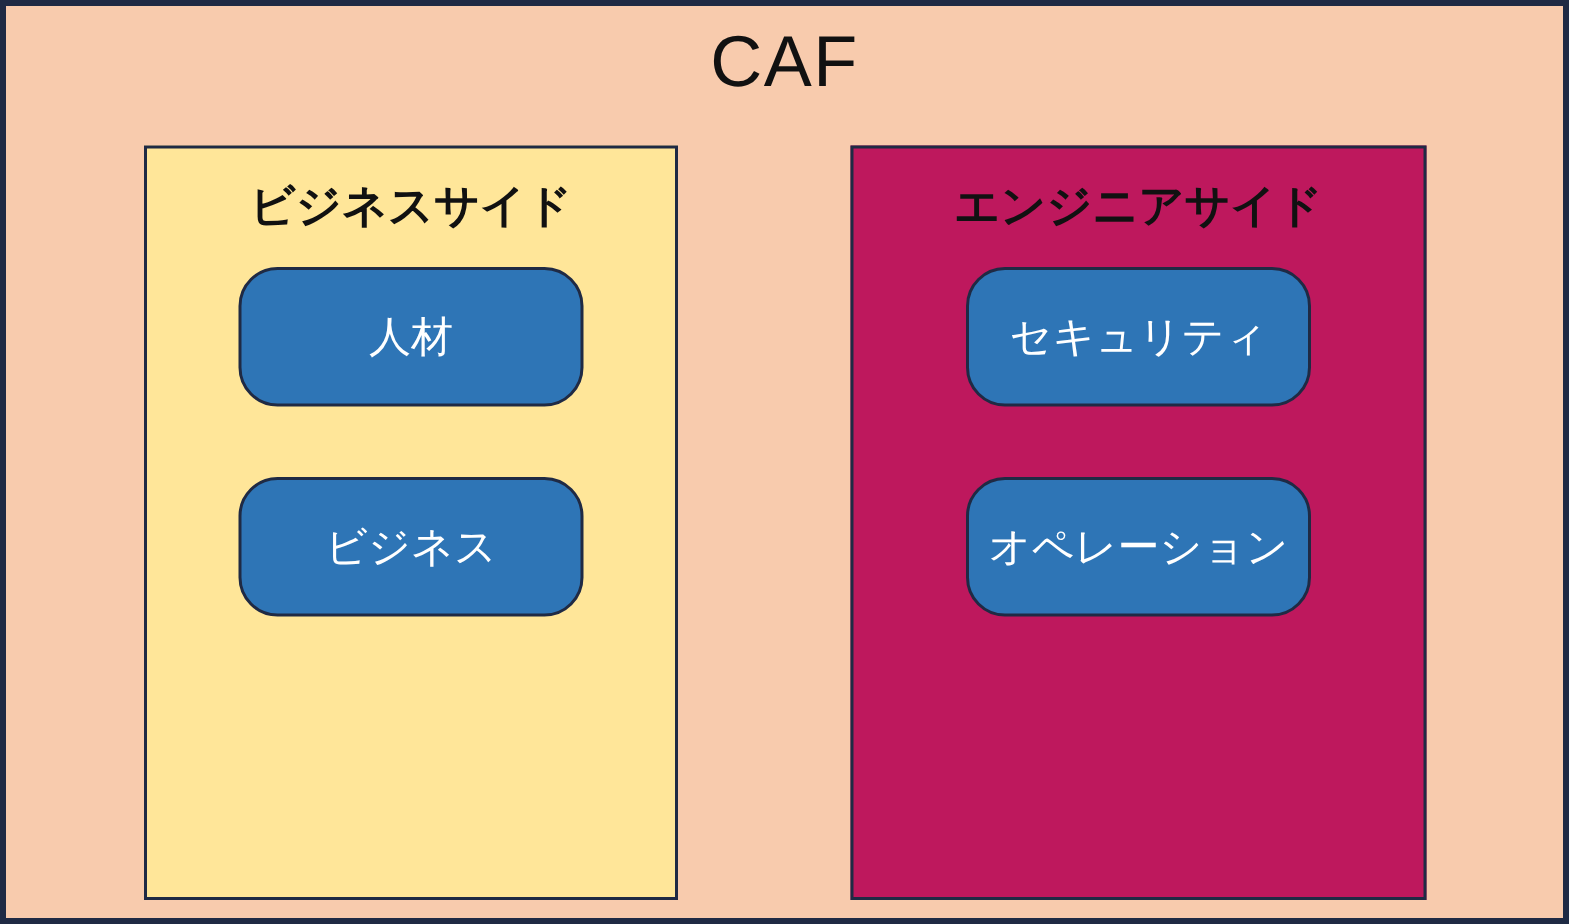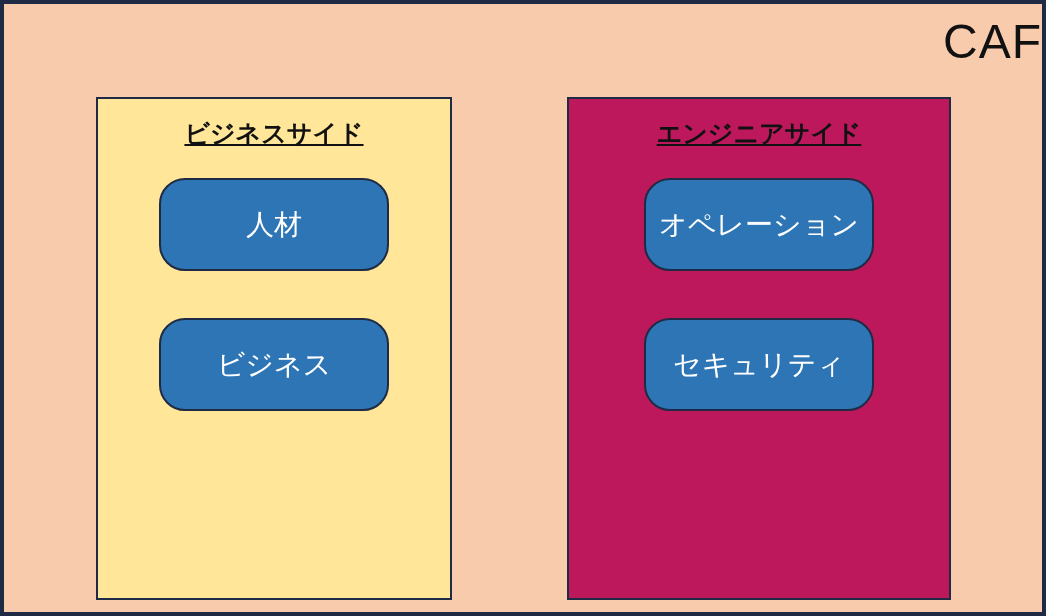--- a/index.html
+++ b/index.html
@@ -16,21 +16,21 @@
     background: #F8CBAD;
     border: 4px solid #1F2A44;
     position: relative;
     overflow: hidden;
   }
   .diagram-title {
     position: absolute;
     top: 10px;
     left: 0;
     width: 100%;
-    text-align: right;
+    text-align: center;
     font-size: 48px;
     font-weight: 400;
     color: #111111;
     letter-spacing: 1px;
   }
   .panel {
     box-sizing: border-box;
     position: absolute;
     top: 93px;
     height: 503px;
@@ -42,24 +42,23 @@
     background: #FFE699;
   }
   .panel-engineer {
     left: 563px;
     width: 384px;
     background: #be185d;
   }
   .panel-title {
     margin-top: 18px;
     text-align: center;
-    font-size: 25px;
+    font-size: 30px;
     font-weight: 700;
     color: #111111;
-    text-decoration: underline;
   }
   .nodes {
     position: absolute;
     top: 79px;
     left: 0;
     width: 100%;
     display: flex;
     flex-direction: column;
     align-items: center;
     gap: 47px;
@@ -90,18 +89,18 @@
     <div class="panel-title">ビジネスサイド</div>
     <div class="nodes">
       <div class="node">人材</div>
       <div class="node">ビジネス</div>
     </div>
   </div>
 
   <div class="panel panel-engineer">
     <div class="panel-title">エンジニアサイド</div>
     <div class="nodes">
+      <div class="node">セキュリティ</div>
       <div class="node">オペレーション</div>
-      <div class="node">セキュリティ</div>
     </div>
   </div>
 
 </div>
 
 </body></html>

